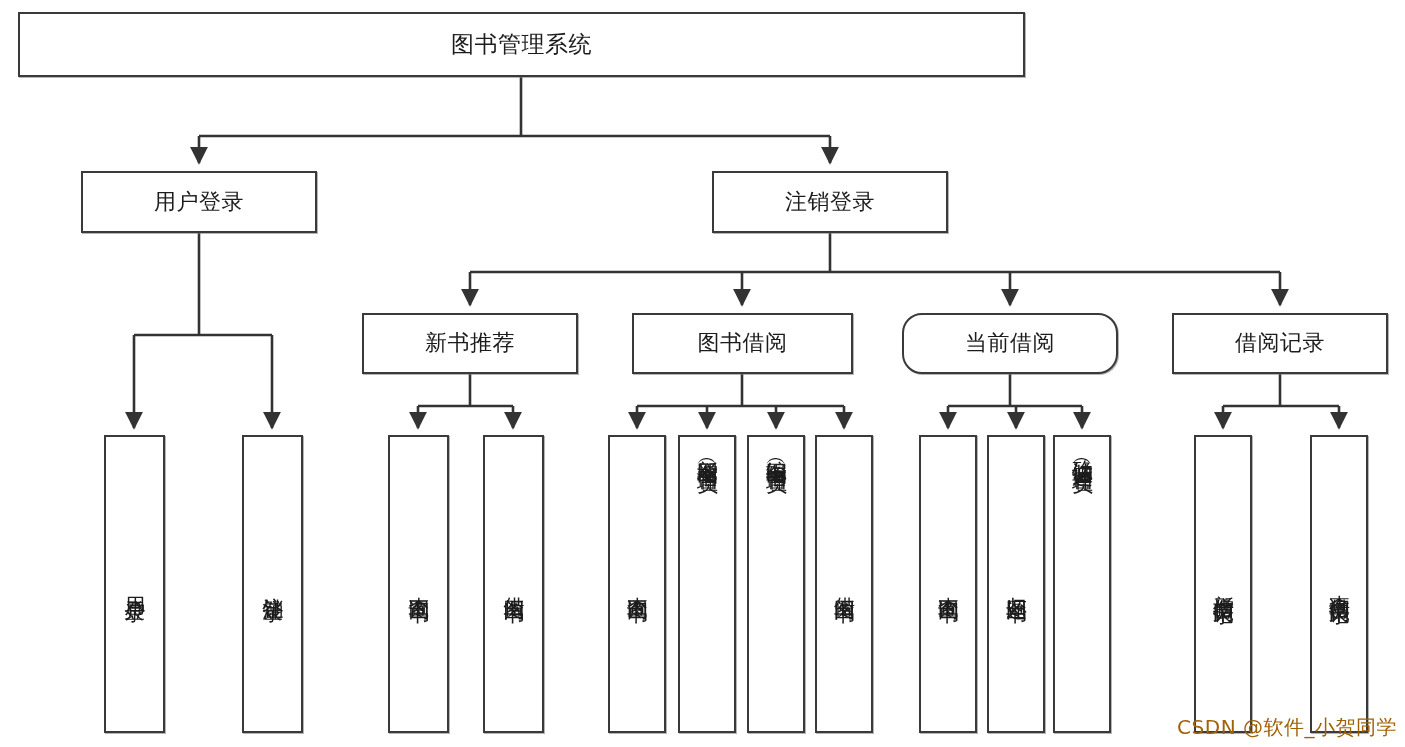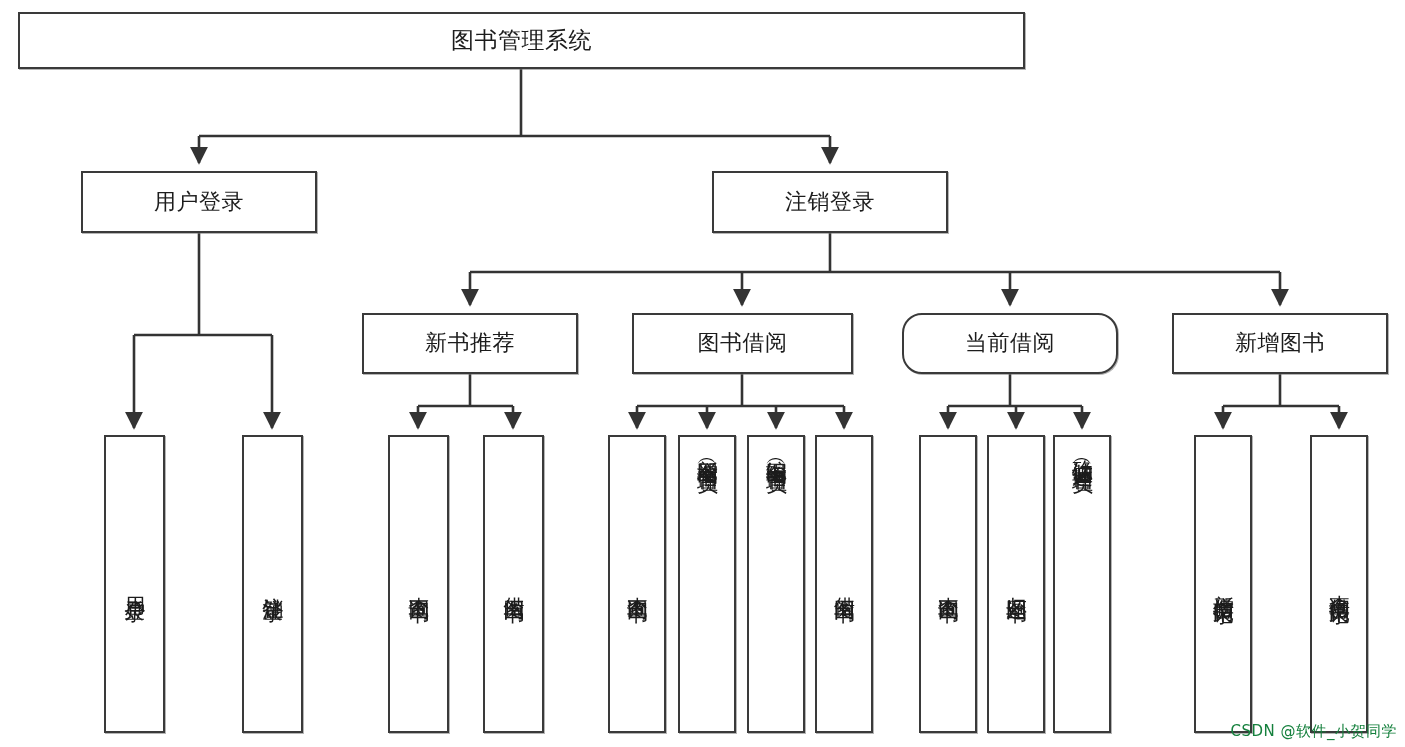--- a/index.html
+++ b/index.html
@@ -66,22 +66,22 @@
   }
   
   .node.v.center {
     align-items: center;
     padding-top: 0;
   }
   #watermark {
     position: absolute;
     right: 8px;
     bottom: 6px;
-    font-size: 15px;
-    color: #15803d;
+    font-size: 20px;
+    color: #a16207;
     letter-spacing: 0.5px;
     white-space: nowrap;
     user-select: none;
   }
 </style>
 </head>
 <body>
 
 <div id="diagram-canvas">
 
@@ -128,42 +128,42 @@
       <path d="M 1016 406 L 1016 428" marker-end="url(#arrow)"></path>
       <path d="M 1082 406 L 1082 428" marker-end="url(#arrow)"></path>
 
       <path d="M 1280 374 L 1280 406"></path>
       <path d="M 1223 406 L 1339 406"></path>
       <path d="M 1223 406 L 1223 428" marker-end="url(#arrow)"></path>
       <path d="M 1339 406 L 1339 428" marker-end="url(#arrow)"></path>
     </g>
   </svg>
 
-  <div class="node h root" style="left:18px; top:12px; width:1007px; height:57px;">
+  <div class="node h root" style="left:18px; top:12px; width:1007px; height:65px;">
     <span class="node-label">图书管理系统</span>
   </div>
 
   <div class="node h" style="left:81px; top:171px; width:236px; height:62px;">
     <span class="node-label">用户登录</span>
   </div>
   <div class="node h" style="left:712px; top:171px; width:236px; height:62px;">
     <span class="node-label">注销登录</span>
   </div>
 
   <div class="node h" style="left:362px; top:313px; width:216px; height:61px;">
     <span class="node-label">新书推荐</span>
   </div>
   <div class="node h" style="left:632px; top:313px; width:221px; height:61px;">
     <span class="node-label">图书借阅</span>
   </div>
   <div class="node h" style="left:902px; top:313px; width:216px; height:61px;border-radius:20px;">
     <span class="node-label">当前借阅</span>
   </div>
   <div class="node h" style="left:1172px; top:313px; width:216px; height:61px;">
-    <span class="node-label">新增图书</span>
+    <span class="node-label">借阅记录</span>
   </div>
 
   <div class="node v center" style="left:104px; top:435px; width:61px; height:298px;">
     <span class="node-label">用户登录</span>
   </div>
   <div class="node v center" style="left:242px; top:435px; width:61px; height:298px;">
     <span class="node-label">注销登录</span>
   </div>
 
   <div class="node v center" style="left:388px; top:435px; width:61px; height:298px;">

